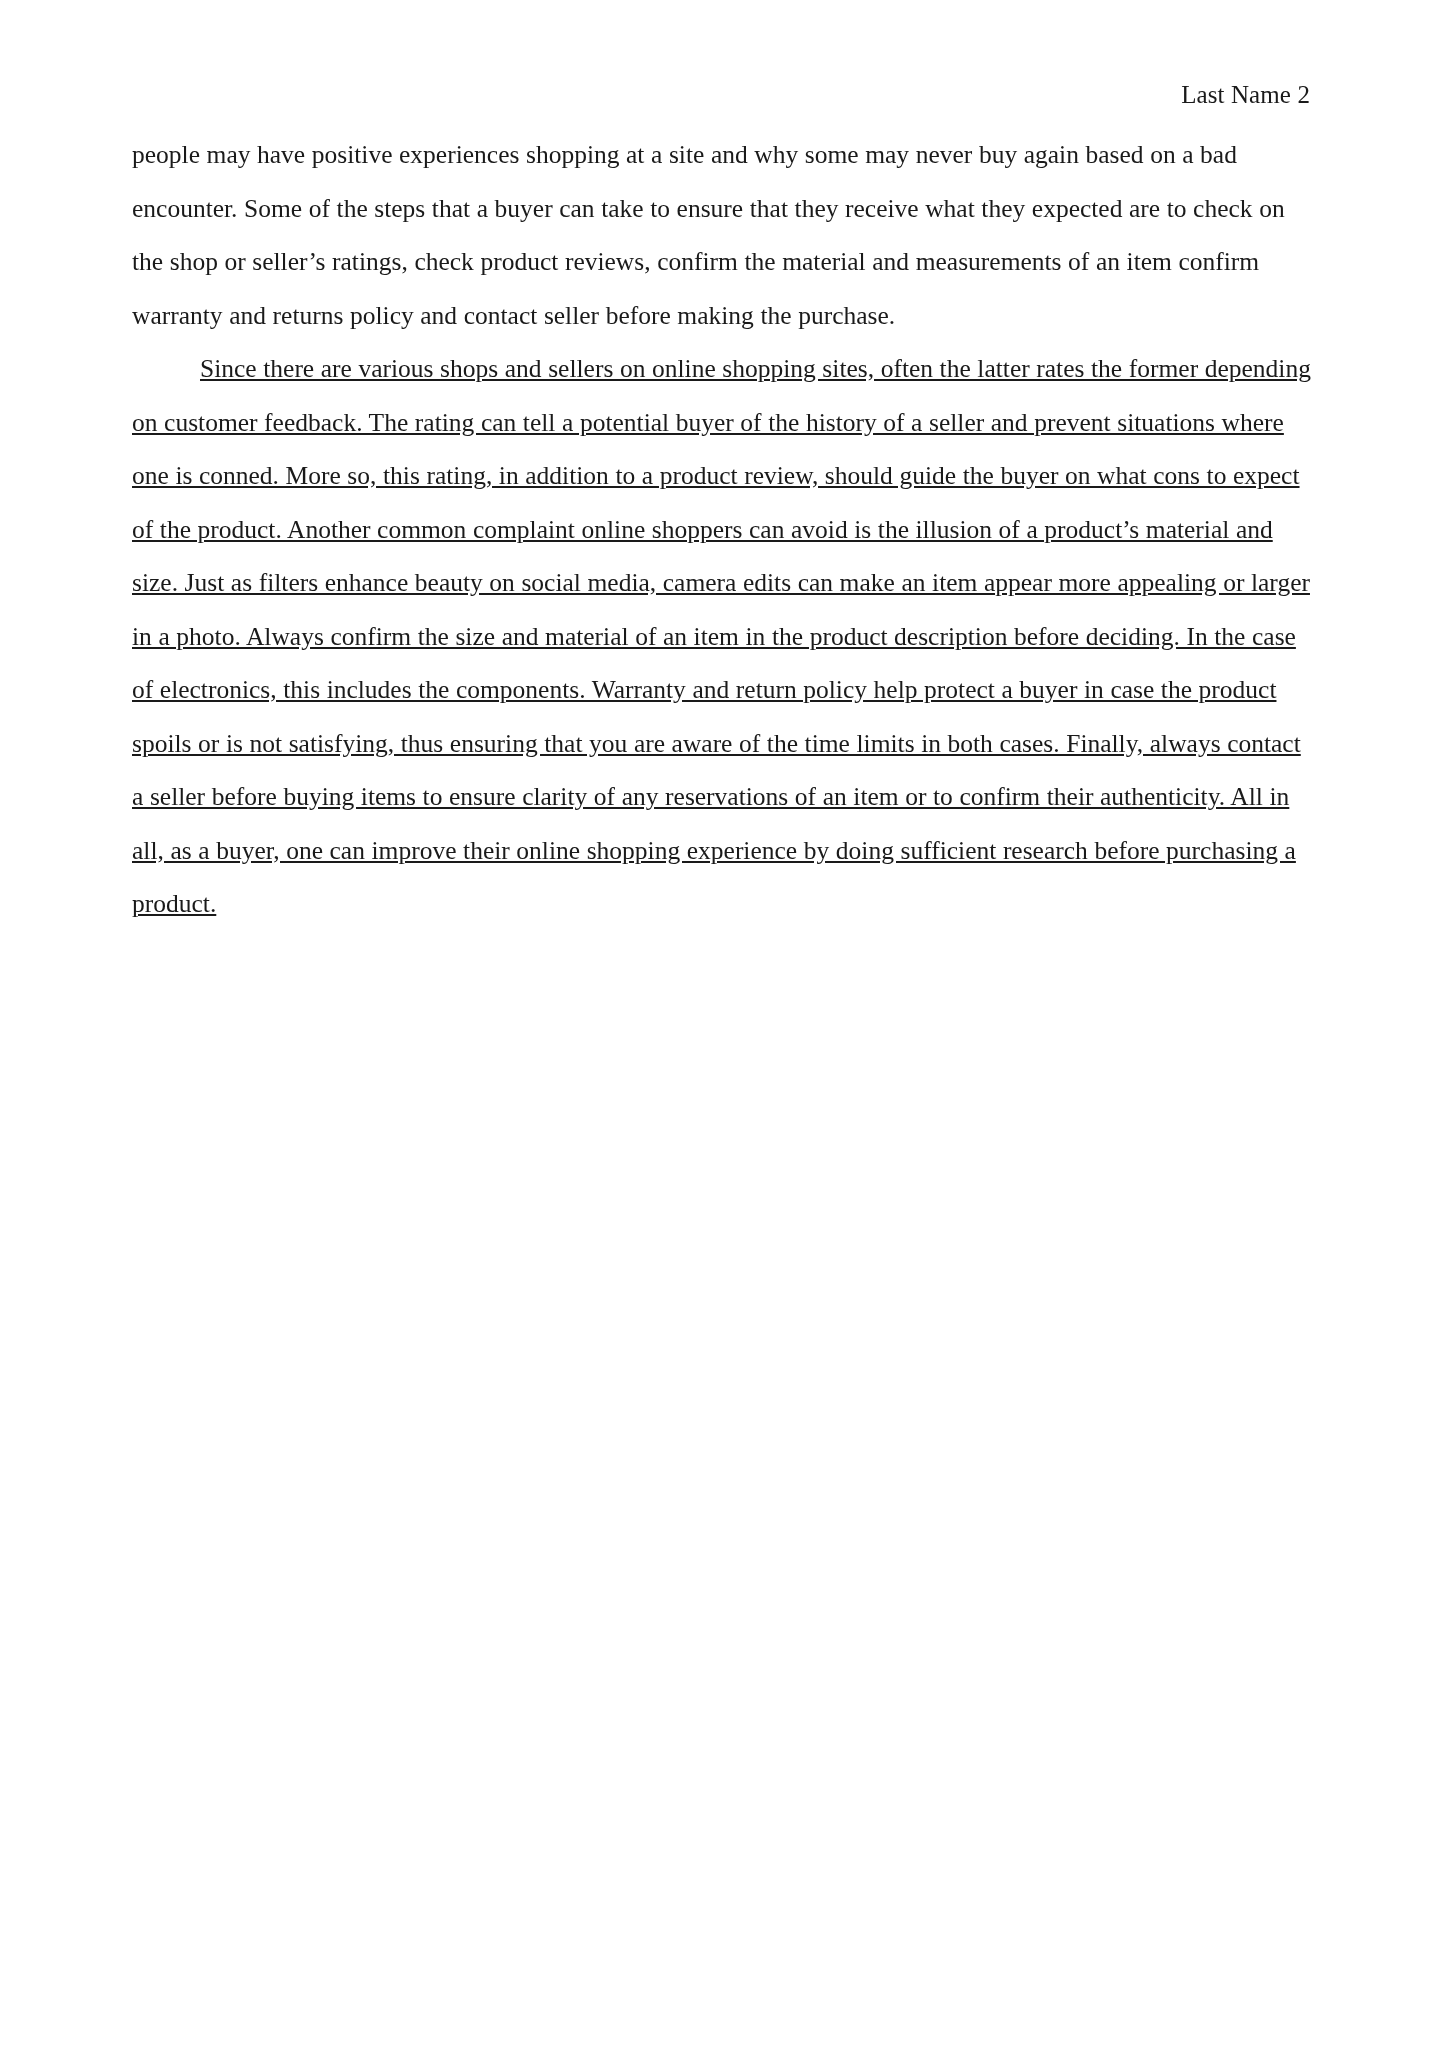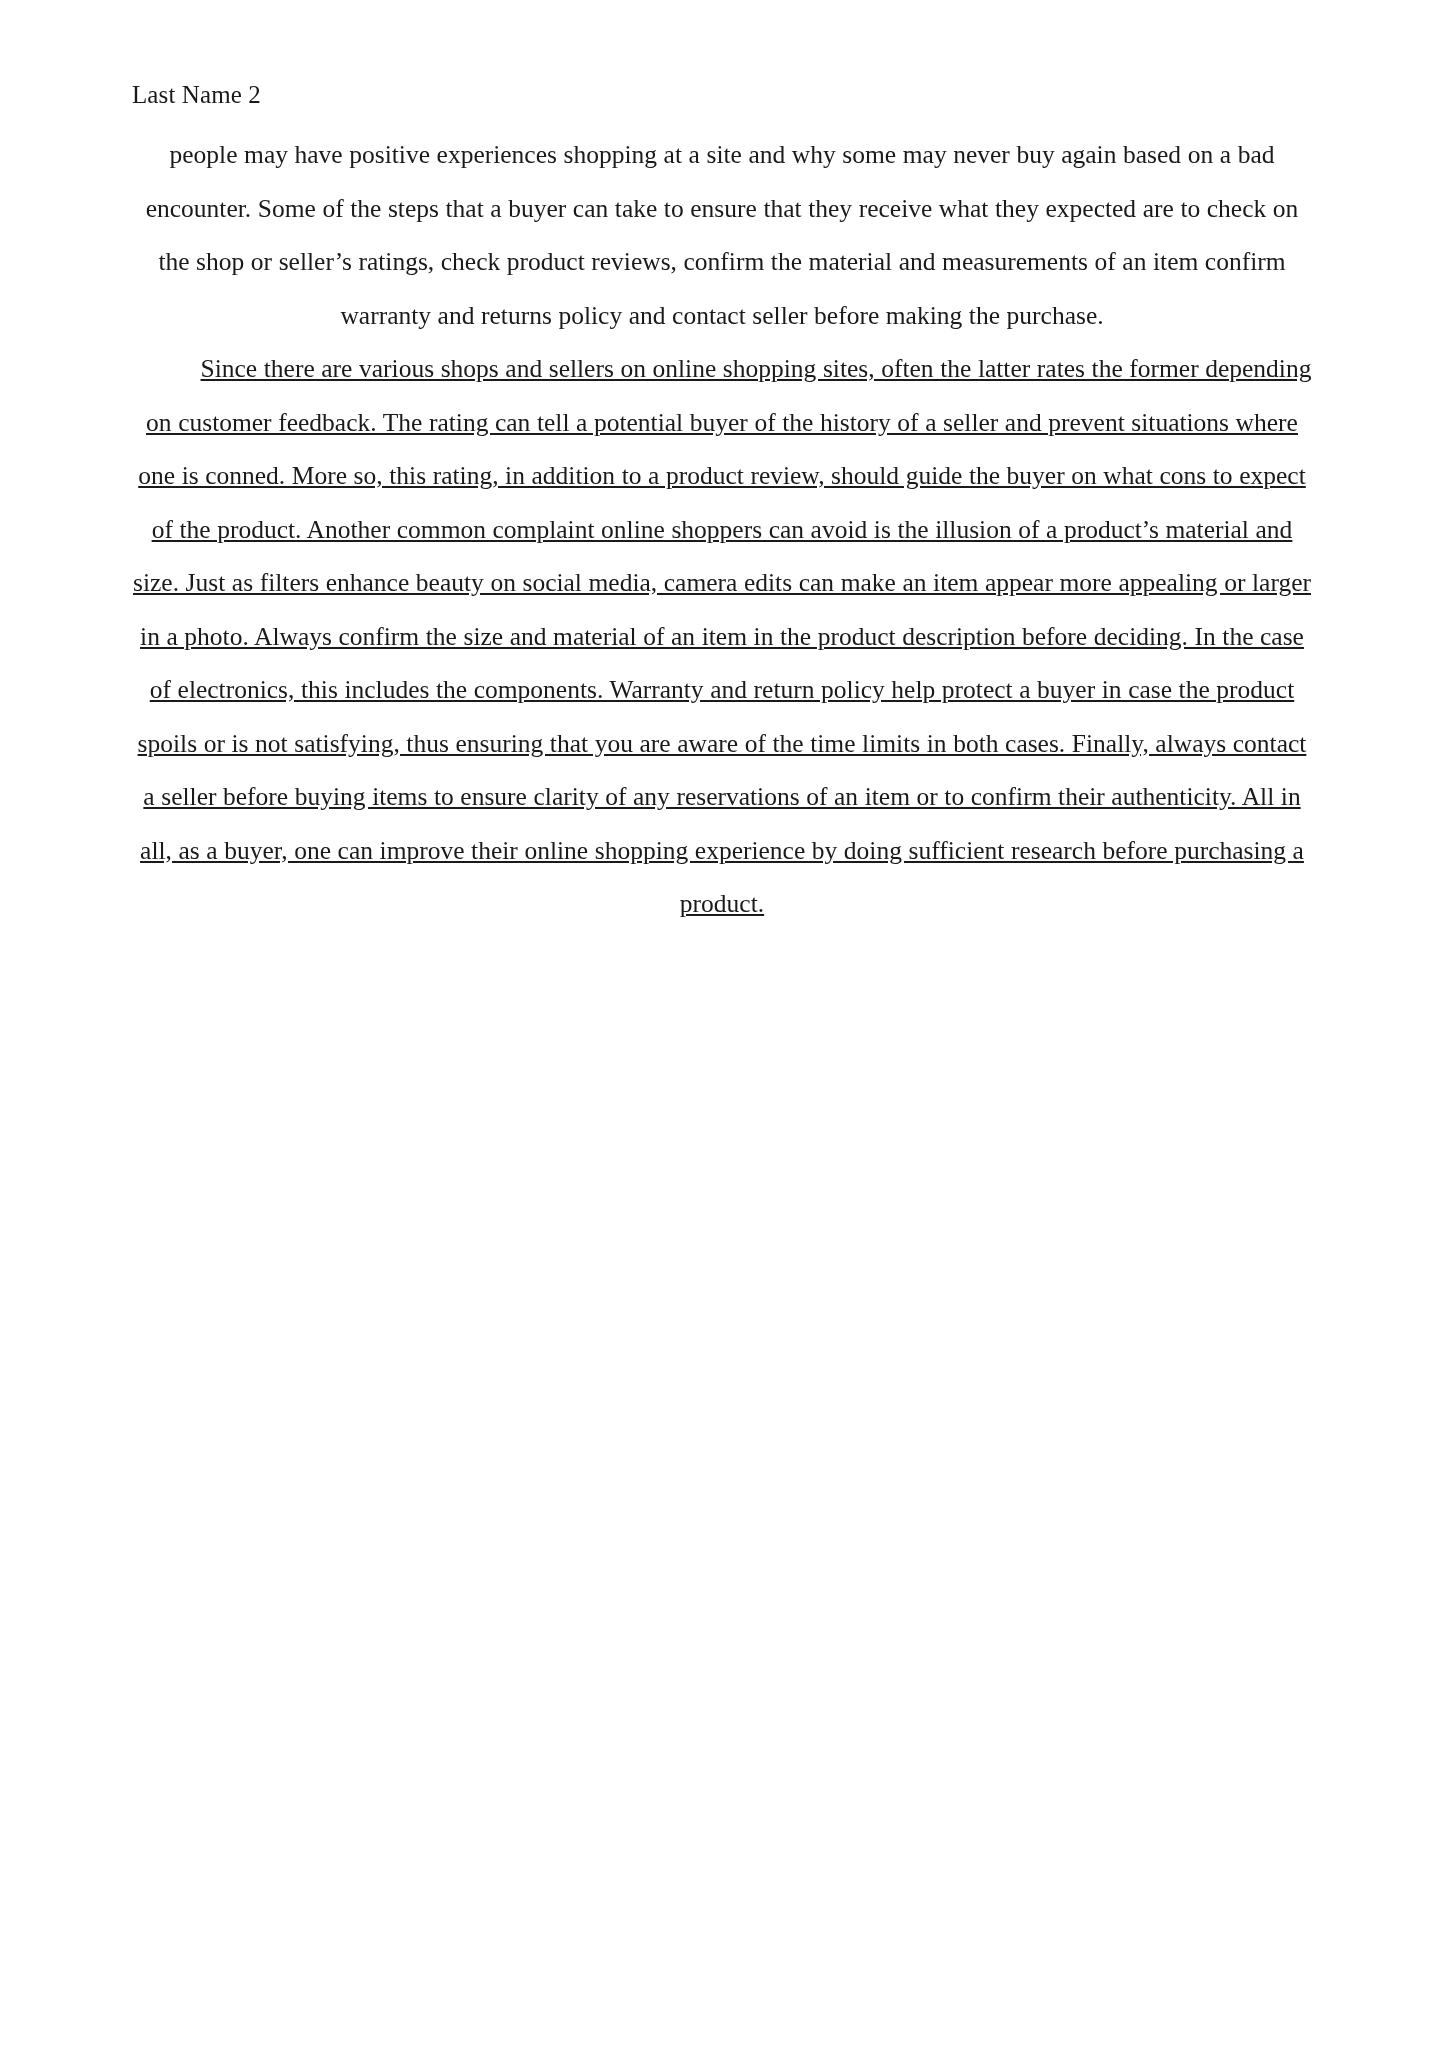--- a/index.html
+++ b/index.html
@@ -20,37 +20,37 @@
     height: 2048px;
     background: #ffffff;
     box-sizing: border-box;
     overflow: hidden;
   }
   .page-header {
     position: absolute;
     top: 80px;
     left: 132px;
     width: 1178px;
-    text-align: left;
+    text-align: right;
     font-size: 25px;
     line-height: 30px;
     color: #1a1a1a;
     letter-spacing: 0.1px;
   }
   .body-text {
     position: absolute;
     top: 128px;
     left: 132px;
     width: 1180px;
   }
   .para {
     margin: 0;
     font-size: 25.5px;
     line-height: 53.5px;
-    text-align: center;
+    text-align: left;
     color: #1a1a1a;
     word-spacing: 0.2px;
   }
   .para.indented {
     text-indent: 68px;
     text-decoration: underline;
   }
   .para + .para {
     margin-top: 0;
   }

